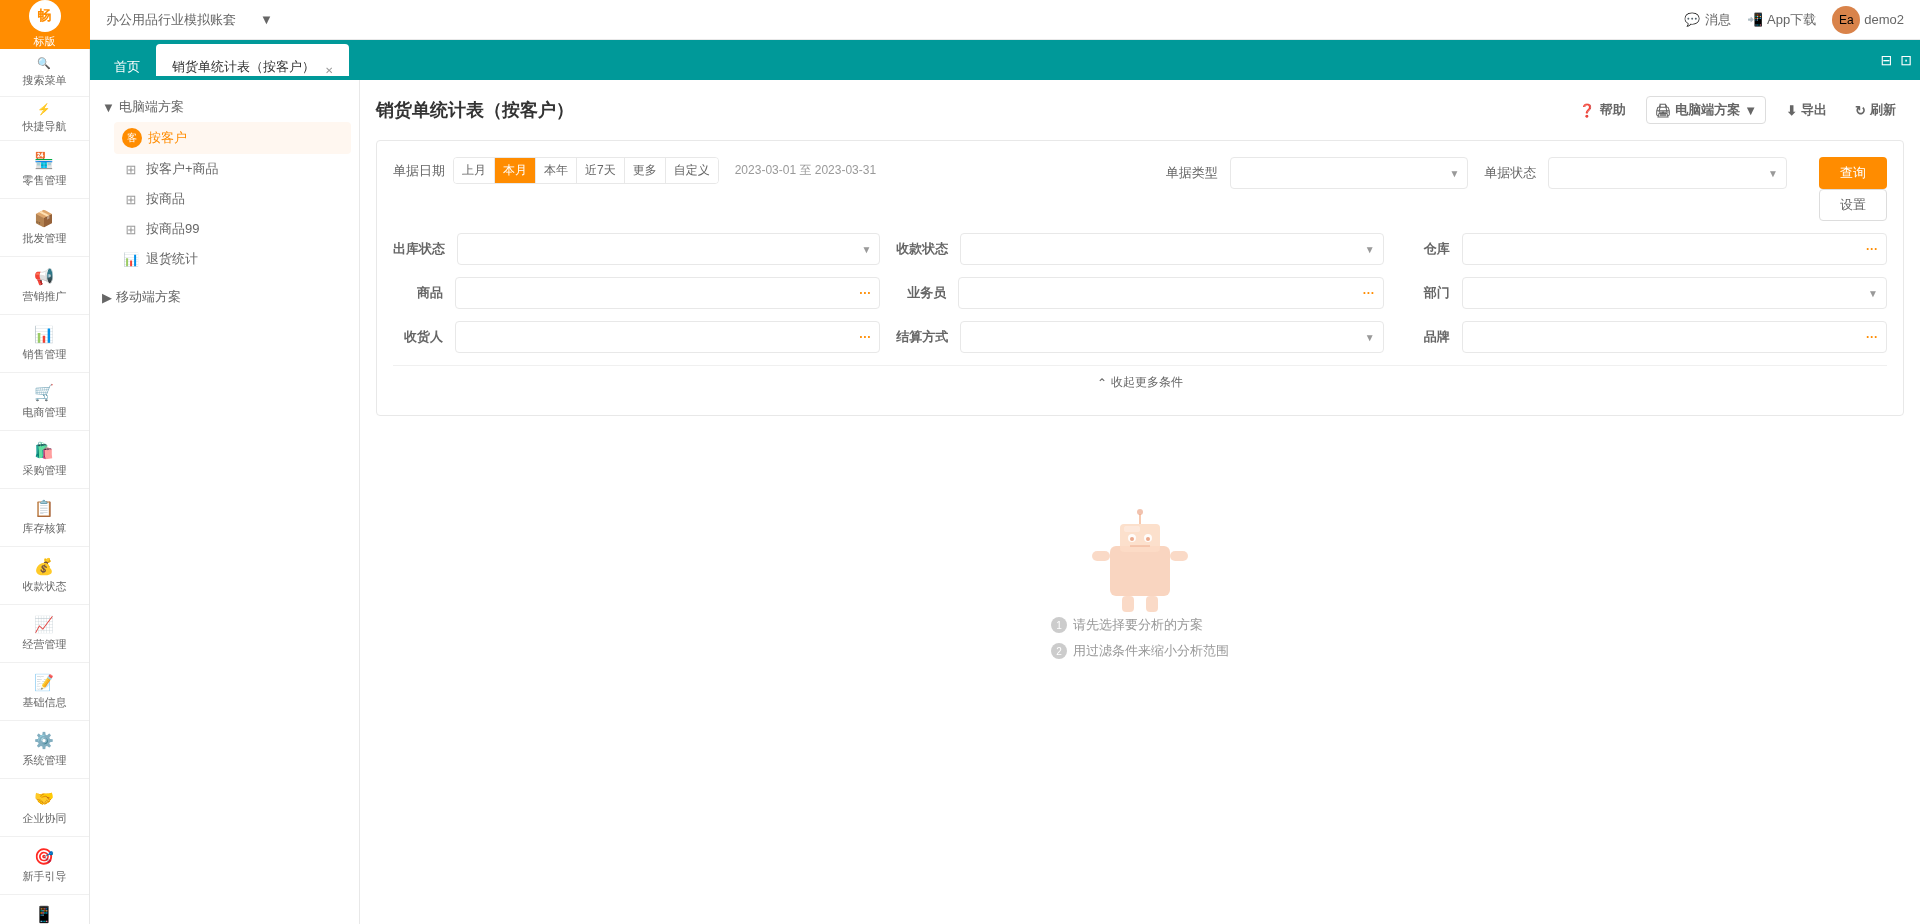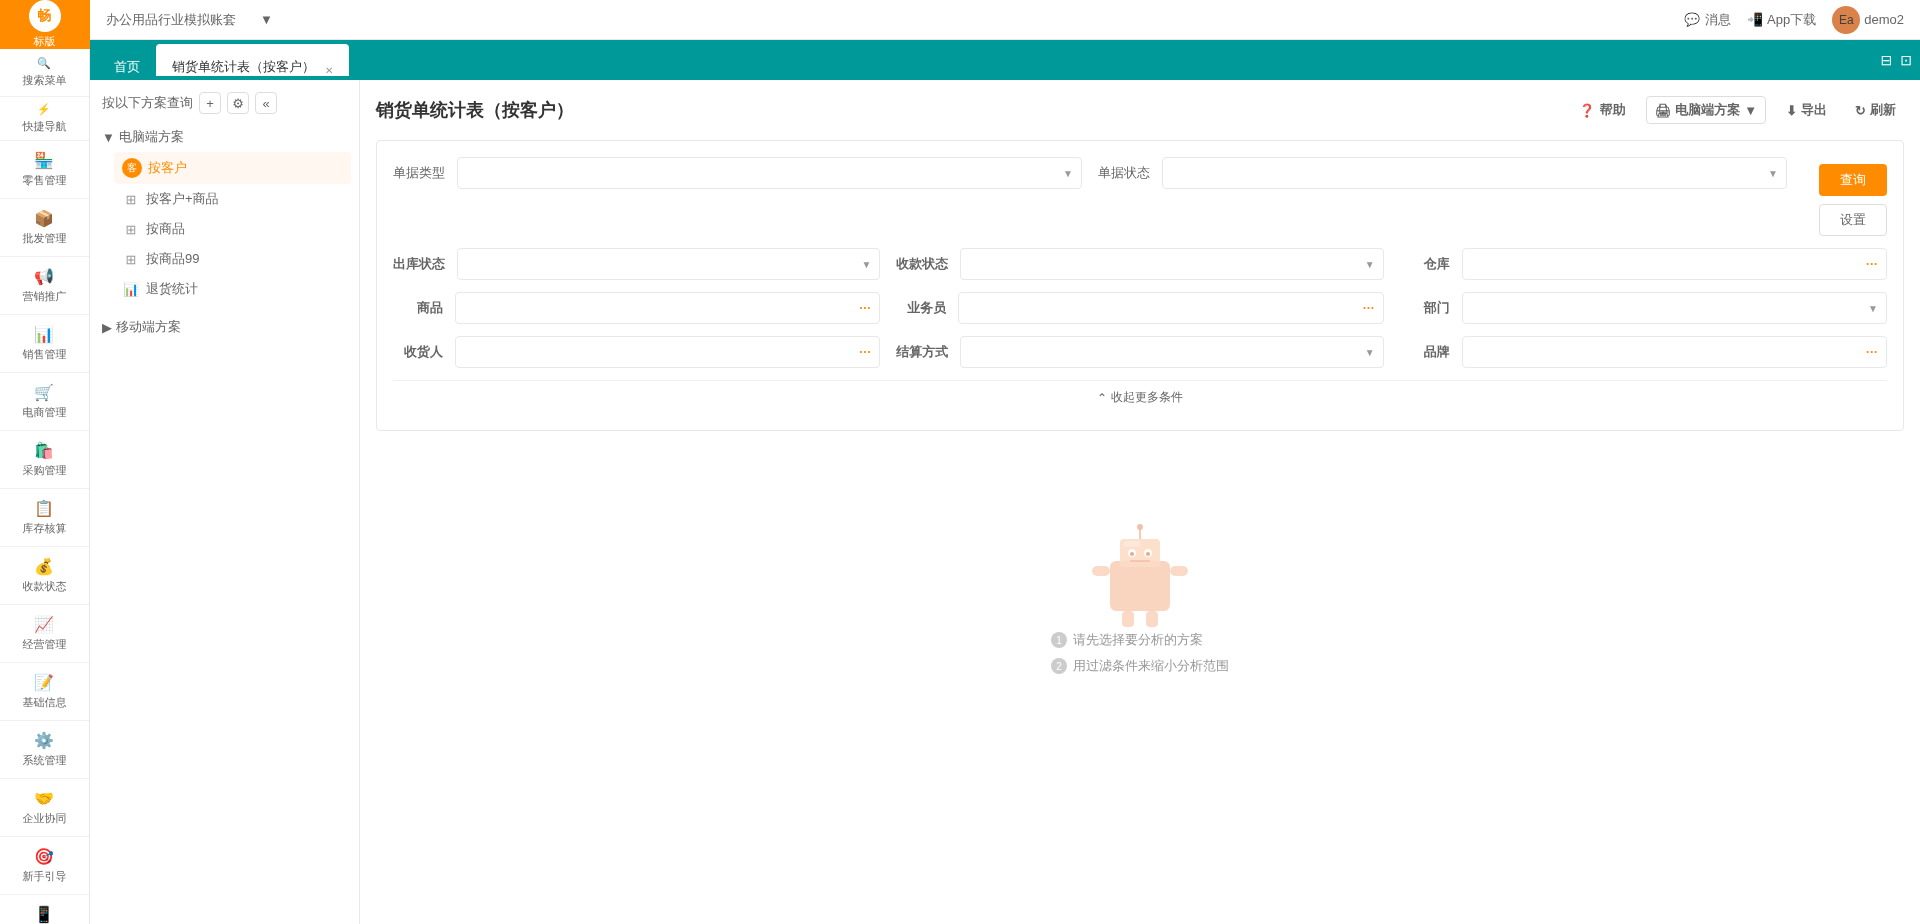--- a/index.html
+++ b/index.html
@@ -16,21 +16,21 @@
     .sidebar-item .icon { font-size: 16px; }
 
     
     .main { flex: 1; display: flex; flex-direction: column; overflow: hidden; }
 
     
     .topbar { height: 40px; background: #fff; border-bottom: 1px solid #e8e8e8; display: flex; align-items: center; padding: 0 16px; justify-content: space-between; }
     .topbar-left { display: flex; align-items: center; gap: 24px; color: #666; font-size: 13px; }
     .topbar-right { display: flex; align-items: center; gap: 16px; color: #666; font-size: 13px; }
     .topbar-right .item { display: flex; align-items: center; gap: 4px; cursor: pointer; }
-    .avatar { width: 28px; height: 28px; border-radius: 50%; background: #d9834a; display: flex; align-items: center; justify-content: center; color: #404040; font-size: 12px; }
+    .avatar { width: 28px; height: 28px; border-radius: 50%; background: #d9834a; display: flex; align-items: center; justify-content: center; color: #000000; font-size: 12px; }
 
     
     .tabbar { height: 40px; background: #009999; display: flex; align-items: center; padding: 0 8px; gap: 0; }
     .tab { height: 32px; padding: 0 16px; display: flex; align-items: flex-end; gap: 6px; cursor: pointer; color: #fff; font-size: 13px; border-radius: 4px 4px 0 0; }
     .tab.home { background: transparent; }
     .tab.active { background: #fff; color: #333; border-radius: 4px 4px 0 0; }
     .tab .close-btn { font-size: 10px; color: #999; cursor: pointer; margin-left: 4px; }
     .tabbar-actions { margin-left: auto; display: flex; align-items: center; gap: 8px; color: #fff; font-size: 14px; cursor: pointer; }
 
     
@@ -68,21 +68,21 @@
     .filter-input { flex: 1; height: 32px; border: 1px solid #e8e8e8; border-radius: 4px; padding: 0 8px; font-size: 13px; color: #333; display: flex; align-items: center; justify-content: space-between; cursor: pointer; background: #fff; }
     .filter-input .more { color: #ff8c00; font-size: 12px; }
     .filter-input .dropdown-icon { color: #999; font-size: 10px; }
     .date-tabs { display: flex; align-items: center; gap: 0; border: 1px solid #e8e8e8; border-radius: 4px; overflow: hidden; }
     .date-tab { padding: 4px 8px; font-size: 12px; cursor: pointer; color: #666; background: #fff; border-right: 1px solid #e8e8e8; }
     .date-tab:last-child { border-right: none; }
     .date-tab.active { background: #ff8c00; color: #fff; }
     .date-range { margin-left: 8px; font-size: 12px; color: #999; }
 
     
-    .action-area { display: flex; flex-direction: column; gap: 8px; margin-left: 16px; margin-top: 7px; }
+    .action-area { display: flex; flex-direction: column; gap: 0; margin-left: 16px; }
     .btn-query { background: #ff8c00; color: #fff; border: none; border-radius: 4px; padding: 6px 20px; font-size: 13px; cursor: pointer; height: 32px; }
     .btn-settings { background: #fff; color: #666; border: 1px solid #ddd; border-radius: 4px; padding: 6px 20px; font-size: 13px; cursor: pointer; height: 32px; }
 
     
     .collapse-bar { display: flex; align-items: center; justify-content: center; padding: 8px; margin-top: 4px; cursor: pointer; color: #666; font-size: 12px; gap: 4px; border-top: 1px solid #f0f0f0; }
 
     
     .empty-state { display: flex; flex-direction: column; align-items: center; justify-content: center; padding: 80px 0; color: #999; }
     .empty-tips { display: flex; flex-direction: column; gap: 8px; font-size: 13px; color: #999; }
     .empty-tips .tip { display: flex; align-items: center; gap: 6px; }
@@ -202,32 +202,20 @@
     </div>
     <div class="tabbar-actions">
       <span>⊟</span>
       <span>⊡</span>
     </div>
   </div>
 
   <div class="content">
 
     <div class="left-panel">
-      <div class="left-panel-header">
-        <span>按以下方案查询</span>
-        <div class="panel-action-btn">
-          <span>+</span>
-        </div>
-        <div class="panel-action-btn">
-          <span>⚙</span>
-        </div>
-        <div class="panel-action-btn">
-          <span>«</span>
-        </div>
-      </div>
 
       <div class="scheme-group">
         <div class="scheme-group-title">
           <span>▼</span>
           <span>电脑端方案</span>
         </div>
         <div class="scheme-items">
           <div class="scheme-item active">
             <div class="item-icon">
               <span>客</span>
@@ -290,20 +278,34 @@
           <div class="btn btn-refresh">
             <span>↻</span>
             <span>刷新</span>
           </div>
         </div>
       </div>
 
       <div class="filter-area">
 
         <div style="display: flex; gap: 16px; margin-bottom: 12px; align-items: flex-start;">
+          <div style="display: flex; align-items: center; gap: 8px; flex: 2.5;">
+            <span class="filter-label">单据日期</span>
+            <div style="display: flex; align-items: center; gap: 8px;">
+              <div class="date-tabs">
+                <div class="date-tab"><span>上月</span></div>
+                <div class="date-tab active"><span>本月</span></div>
+                <div class="date-tab"><span>本年</span></div>
+                <div class="date-tab"><span>近7天</span></div>
+                <div class="date-tab"><span>更多</span></div>
+                <div class="date-tab"><span>自定义</span></div>
+              </div>
+              <span class="date-range">2023-03-01 至 2023-03-31</span>
+            </div>
+          </div>
           <div class="filter-field">
             <span class="filter-label">单据类型</span>
             <div class="filter-input">
               <span></span>
               <span class="dropdown-icon">▼</span>
             </div>
           </div>
           <div class="filter-field">
             <span class="filter-label">单据状态</span>
             <div class="filter-input">

